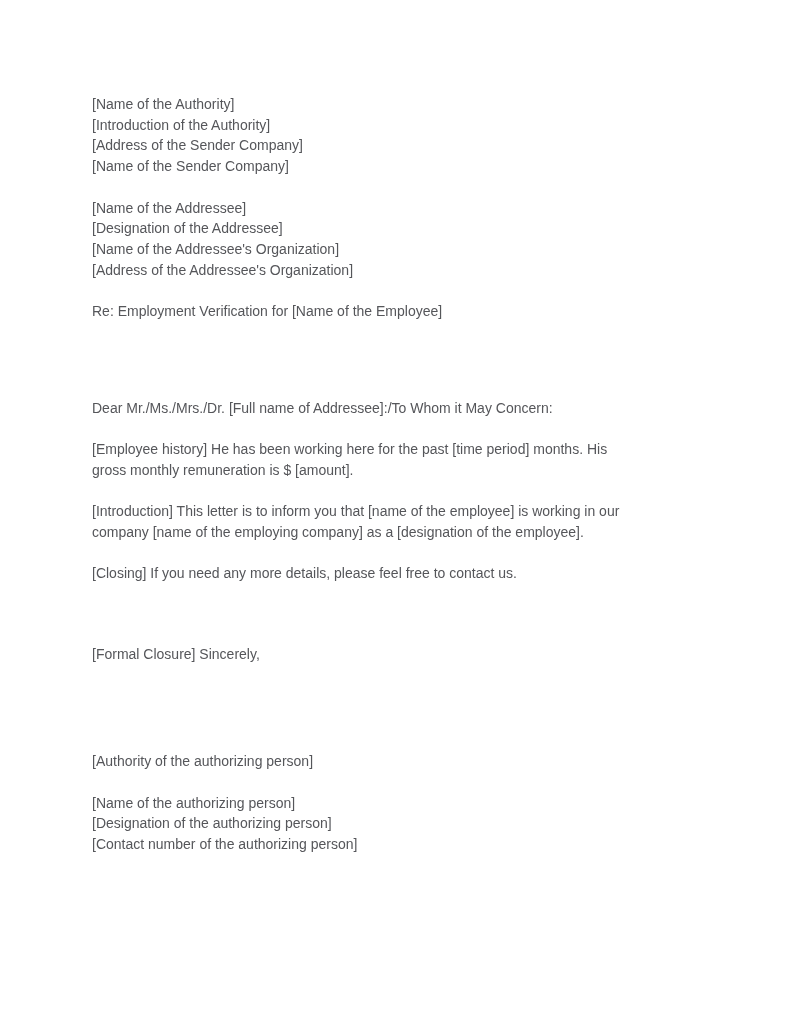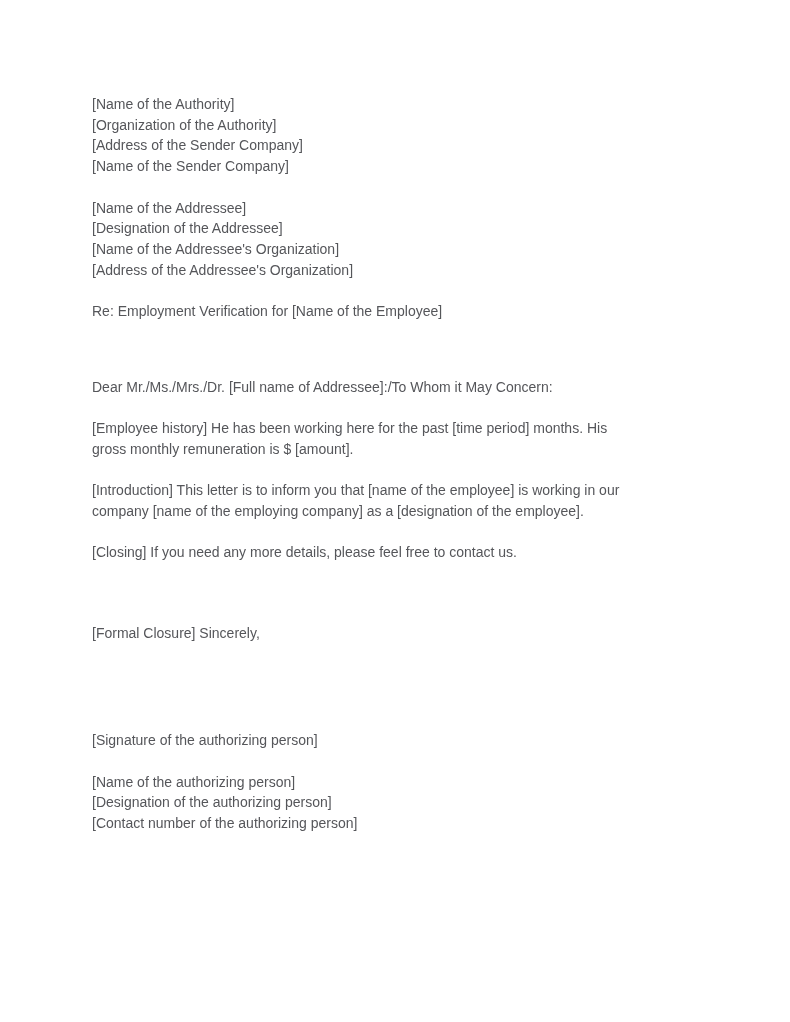--- a/index.html
+++ b/index.html
@@ -19,41 +19,41 @@
     color: #55565a;
   }
   .letter {
     padding: 94px 95px 0 92px;
     box-sizing: border-box;
   }
   .block {
     margin: 0 0 20.7px 0;
   }
   .block.after-subject {
-    margin-bottom: 55px;
+    margin-bottom: 76px;
   }
   .block.after-closing {
     margin-bottom: 60px;
   }
   .block.after-formal-closure {
     margin-bottom: 86.5px;
   }
   .line {
     white-space: pre-wrap;
   }
 </style>
 </head>
 <body>
 
 <div class="page">
   <div class="letter">
 
     <div class="block">
       <div class="line">[Name of the Authority]</div>
-      <div class="line">[Organization of the Authority]</div>
+      <div class="line">[Introduction of the Authority]</div>
       <div class="line">[Address of the Sender Company]</div>
       <div class="line">[Name of the Sender Company]</div>
     </div>
 
 
     <div class="block">
       <div class="line">[Name of the Addressee]</div>
       <div class="line">[Designation of the Addressee]</div>
       <div class="line">[Name of the Addressee's Organization]</div>
       <div class="line">[Address of the Addressee's Organization]</div>
@@ -79,21 +79,21 @@
 
     <div class="block after-closing">
       <div class="line">[Closing] If you need any more details, please feel free to contact us.</div>
     </div>
 
     <div class="block after-formal-closure">
       <div class="line">[Formal Closure] Sincerely,</div>
     </div>
 
     <div class="block">
-      <div class="line">[Signature of the authorizing person]</div>
+      <div class="line">[Authority of the authorizing person]</div>
     </div>
 
     <div class="block">
       <div class="line">[Name of the authorizing person]</div>
       <div class="line">[Designation of the authorizing person]</div>
       <div class="line">[Contact number of the authorizing person]</div>
     </div>
 
   </div>
 </div>

